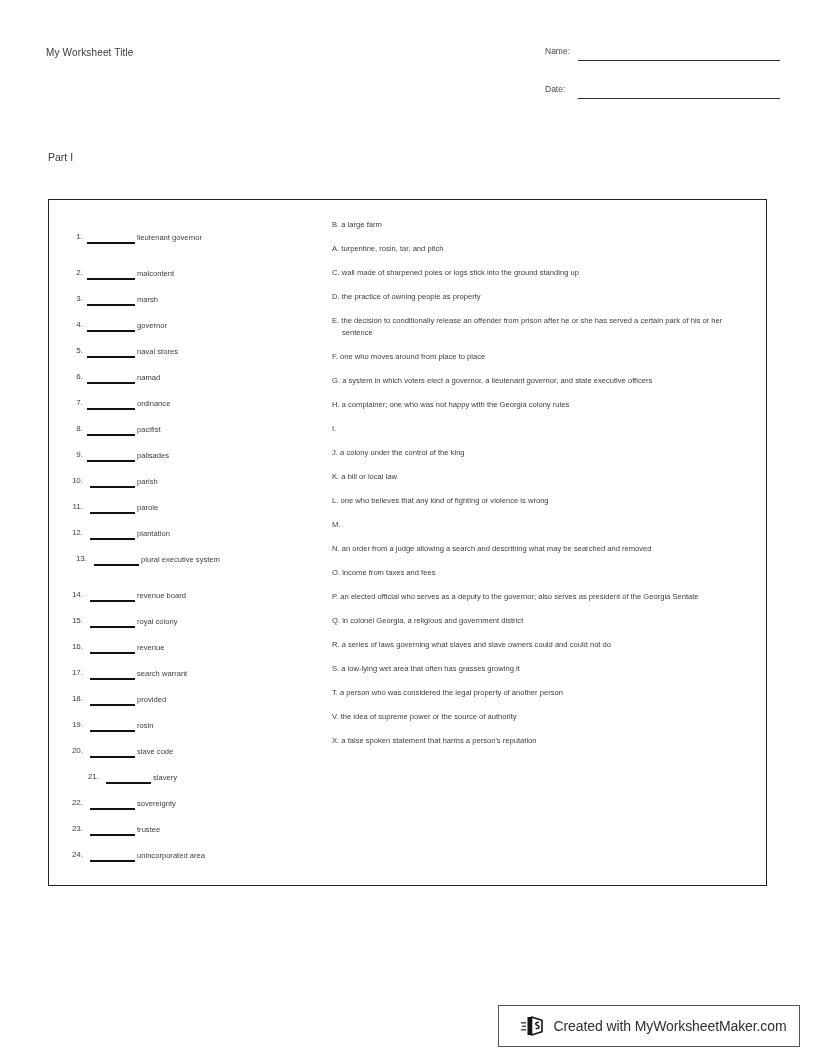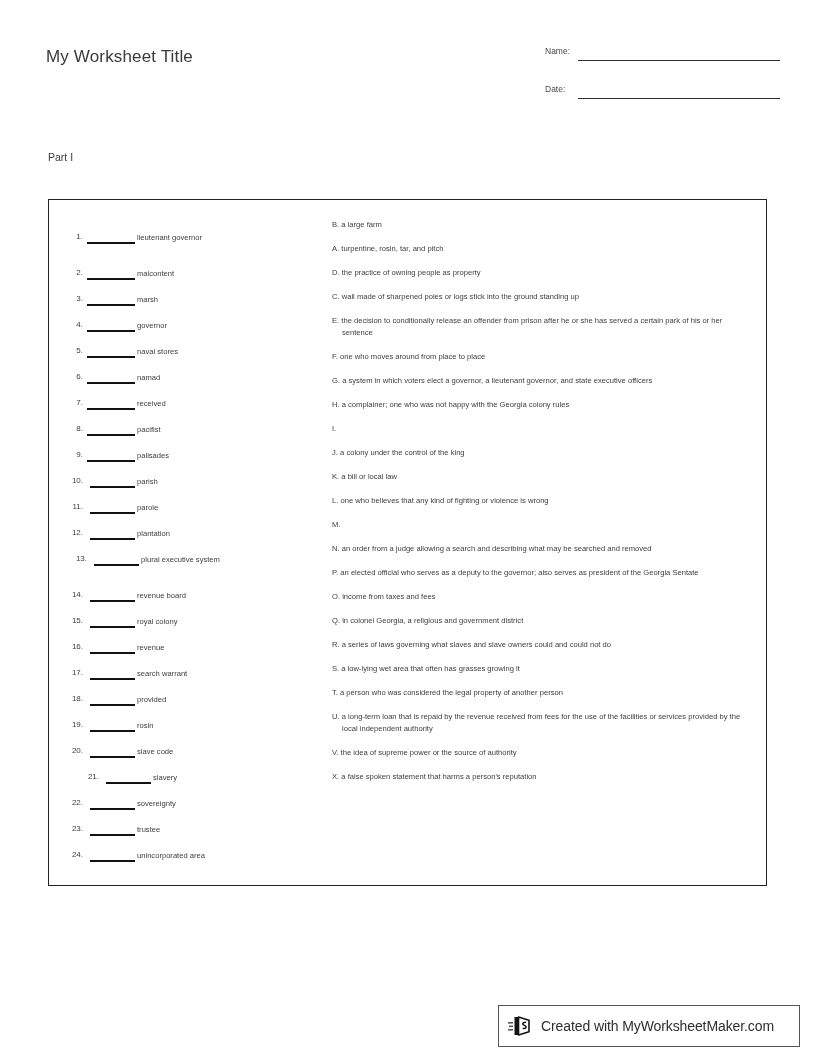--- a/index.html
+++ b/index.html
@@ -14,21 +14,21 @@
     font-family: "Liberation Sans", sans-serif;
     color: #3b3b3b;
     overflow: hidden;
   }
 
   
   #worksheet-title {
     position: absolute;
     left: 46px;
     top: 47px;
-    font-size: 17px;
+    font-size: 10px;
     color: #3a3a3a;
     letter-spacing: 0.15px;
     white-space: nowrap;
   }
 
   #name-date-block {
     position: absolute;
     left: 540px;
     top: 46px;
     width: 240px;
@@ -143,20 +143,21 @@
     left: 498px;
     top: 1005px;
     width: 302px;
     height: 42px;
     border: 1.2px solid #555555;
     box-sizing: border-box;
     background: #ffffff;
     display: flex;
     align-items: center;
     padding-left: 9px;
+    justify-content: center;
   }
   #badge-logo {
     width: 26px;
     height: 26px;
     flex: 0 0 26px;
     margin-right: 7px;
   }
   #badge-text {
     font-size: 14px;
     color: #2e2e2e;
@@ -211,21 +212,21 @@
         <span class="term-word">naval stores</span>
       </div>
       <div class="term-row" style="position: absolute; left: 0px; top: 150px; width: 240px;">
         <span class="term-num">6.</span>
         <span class="term-blank"></span>
         <span class="term-word">namad</span>
       </div>
       <div class="term-row" style="position: absolute; left: 0px; top: 176px; width: 240px;">
         <span class="term-num">7.</span>
         <span class="term-blank"></span>
-        <span class="term-word">received</span>
+        <span class="term-word">ordinance</span>
       </div>
       <div class="term-row" style="position: absolute; left: 0px; top: 202px; width: 240px;">
         <span class="term-num">8.</span>
         <span class="term-blank"></span>
         <span class="term-word">pacifist</span>
       </div>
       <div class="term-row" style="position: absolute; left: 0px; top: 228px; width: 240px;">
         <span class="term-num">9.</span>
         <span class="term-blank"></span>
         <span class="term-word">palisades</span>
@@ -303,39 +304,38 @@
       <div class="term-row" style="position: absolute; left: 0px; top: 628px; width: 240px;">
         <span class="term-num">24.</span>
         <span class="term-blank" style="left: 27px; width: 45px;"></span>
         <span class="term-word">unincorporated area</span>
       </div>
     </div>
 
   <div id="definitions-column">
       <div class="def-row"><span class="def-letter">B.</span> <span class="def-text">a large farm</span></div>
       <div class="def-row"><span class="def-letter">A.</span> <span class="def-text">turpentine, rosin, tar, and pitch</span></div>
+      <div class="def-row"><span class="def-letter">C.</span> <span class="def-text">wall made of sharpened poles or logs stick into the ground standing up</span></div>
       <div class="def-row"><span class="def-letter">D.</span> <span class="def-text">the practice of owning people as property</span></div>
-      <div class="def-row"><span class="def-letter">C.</span> <span class="def-text">wall made of sharpened poles or logs stick into the ground standing up</span></div>
       <div class="def-row"><span class="def-letter">E.</span> <span class="def-text">the decision to conditionally release an offender from prison after he or she has served a certain park of his or her sentence</span></div>
       <div class="def-row"><span class="def-letter">F.</span> <span class="def-text">one who moves around from place to place</span></div>
       <div class="def-row"><span class="def-letter">G.</span> <span class="def-text">a system in which voters elect a governor, a lieutenant governor, and state executive officers</span></div>
       <div class="def-row"><span class="def-letter">H.</span> <span class="def-text">a complainer; one who was not happy with the Georgia colony rules</span></div>
       <div class="def-row"><span class="def-letter">I.</span> <span class="def-text"></span></div>
       <div class="def-row"><span class="def-letter">J.</span> <span class="def-text">a colony under the control of the king</span></div>
       <div class="def-row"><span class="def-letter">K.</span> <span class="def-text">a bill or local law</span></div>
       <div class="def-row"><span class="def-letter">L.</span> <span class="def-text">one who believes that any kind of fighting or violence is wrong</span></div>
       <div class="def-row"><span class="def-letter">M.</span> <span class="def-text"></span></div>
       <div class="def-row"><span class="def-letter">N.</span> <span class="def-text">an order from a judge allowing a search and describing what may be searched and removed</span></div>
+      <div class="def-row"><span class="def-letter">O.</span> <span class="def-text">income from taxes and fees</span></div>
       <div class="def-row"><span class="def-letter">P.</span> <span class="def-text">an elected official who serves as a deputy to the governor; also serves as president of the Georgia Sentate</span></div>
-      <div class="def-row"><span class="def-letter">O.</span> <span class="def-text">income from taxes and fees</span></div>
       <div class="def-row"><span class="def-letter">Q.</span> <span class="def-text">in colonel Georgia, a religious and government district</span></div>
       <div class="def-row"><span class="def-letter">R.</span> <span class="def-text">a series of laws governing what slaves and slave owners could and could not do</span></div>
       <div class="def-row"><span class="def-letter">S.</span> <span class="def-text">a low-lying wet area that often has grasses growing it</span></div>
       <div class="def-row"><span class="def-letter">T.</span> <span class="def-text">a person who was considered the legal property of another person</span></div>
-      <div class="def-row"><span class="def-letter">U.</span> <span class="def-text">a long-term loan that is repaid by the revenue received from fees for the use of the facilities or services provided by the local independent authority</span></div>
       <div class="def-row"><span class="def-letter">V.</span> <span class="def-text">the idea of supreme power or the source of authority</span></div>
       <div class="def-row"><span class="def-letter">X.</span> <span class="def-text">a false spoken statement that harms a person's reputation</span></div>
     </div>
 
 </div>
 
 <div id="footer-badge">
   <span id="badge-logo">
     <svg viewBox="0 0 26 26" width="26" height="26" aria-hidden="true">
 

